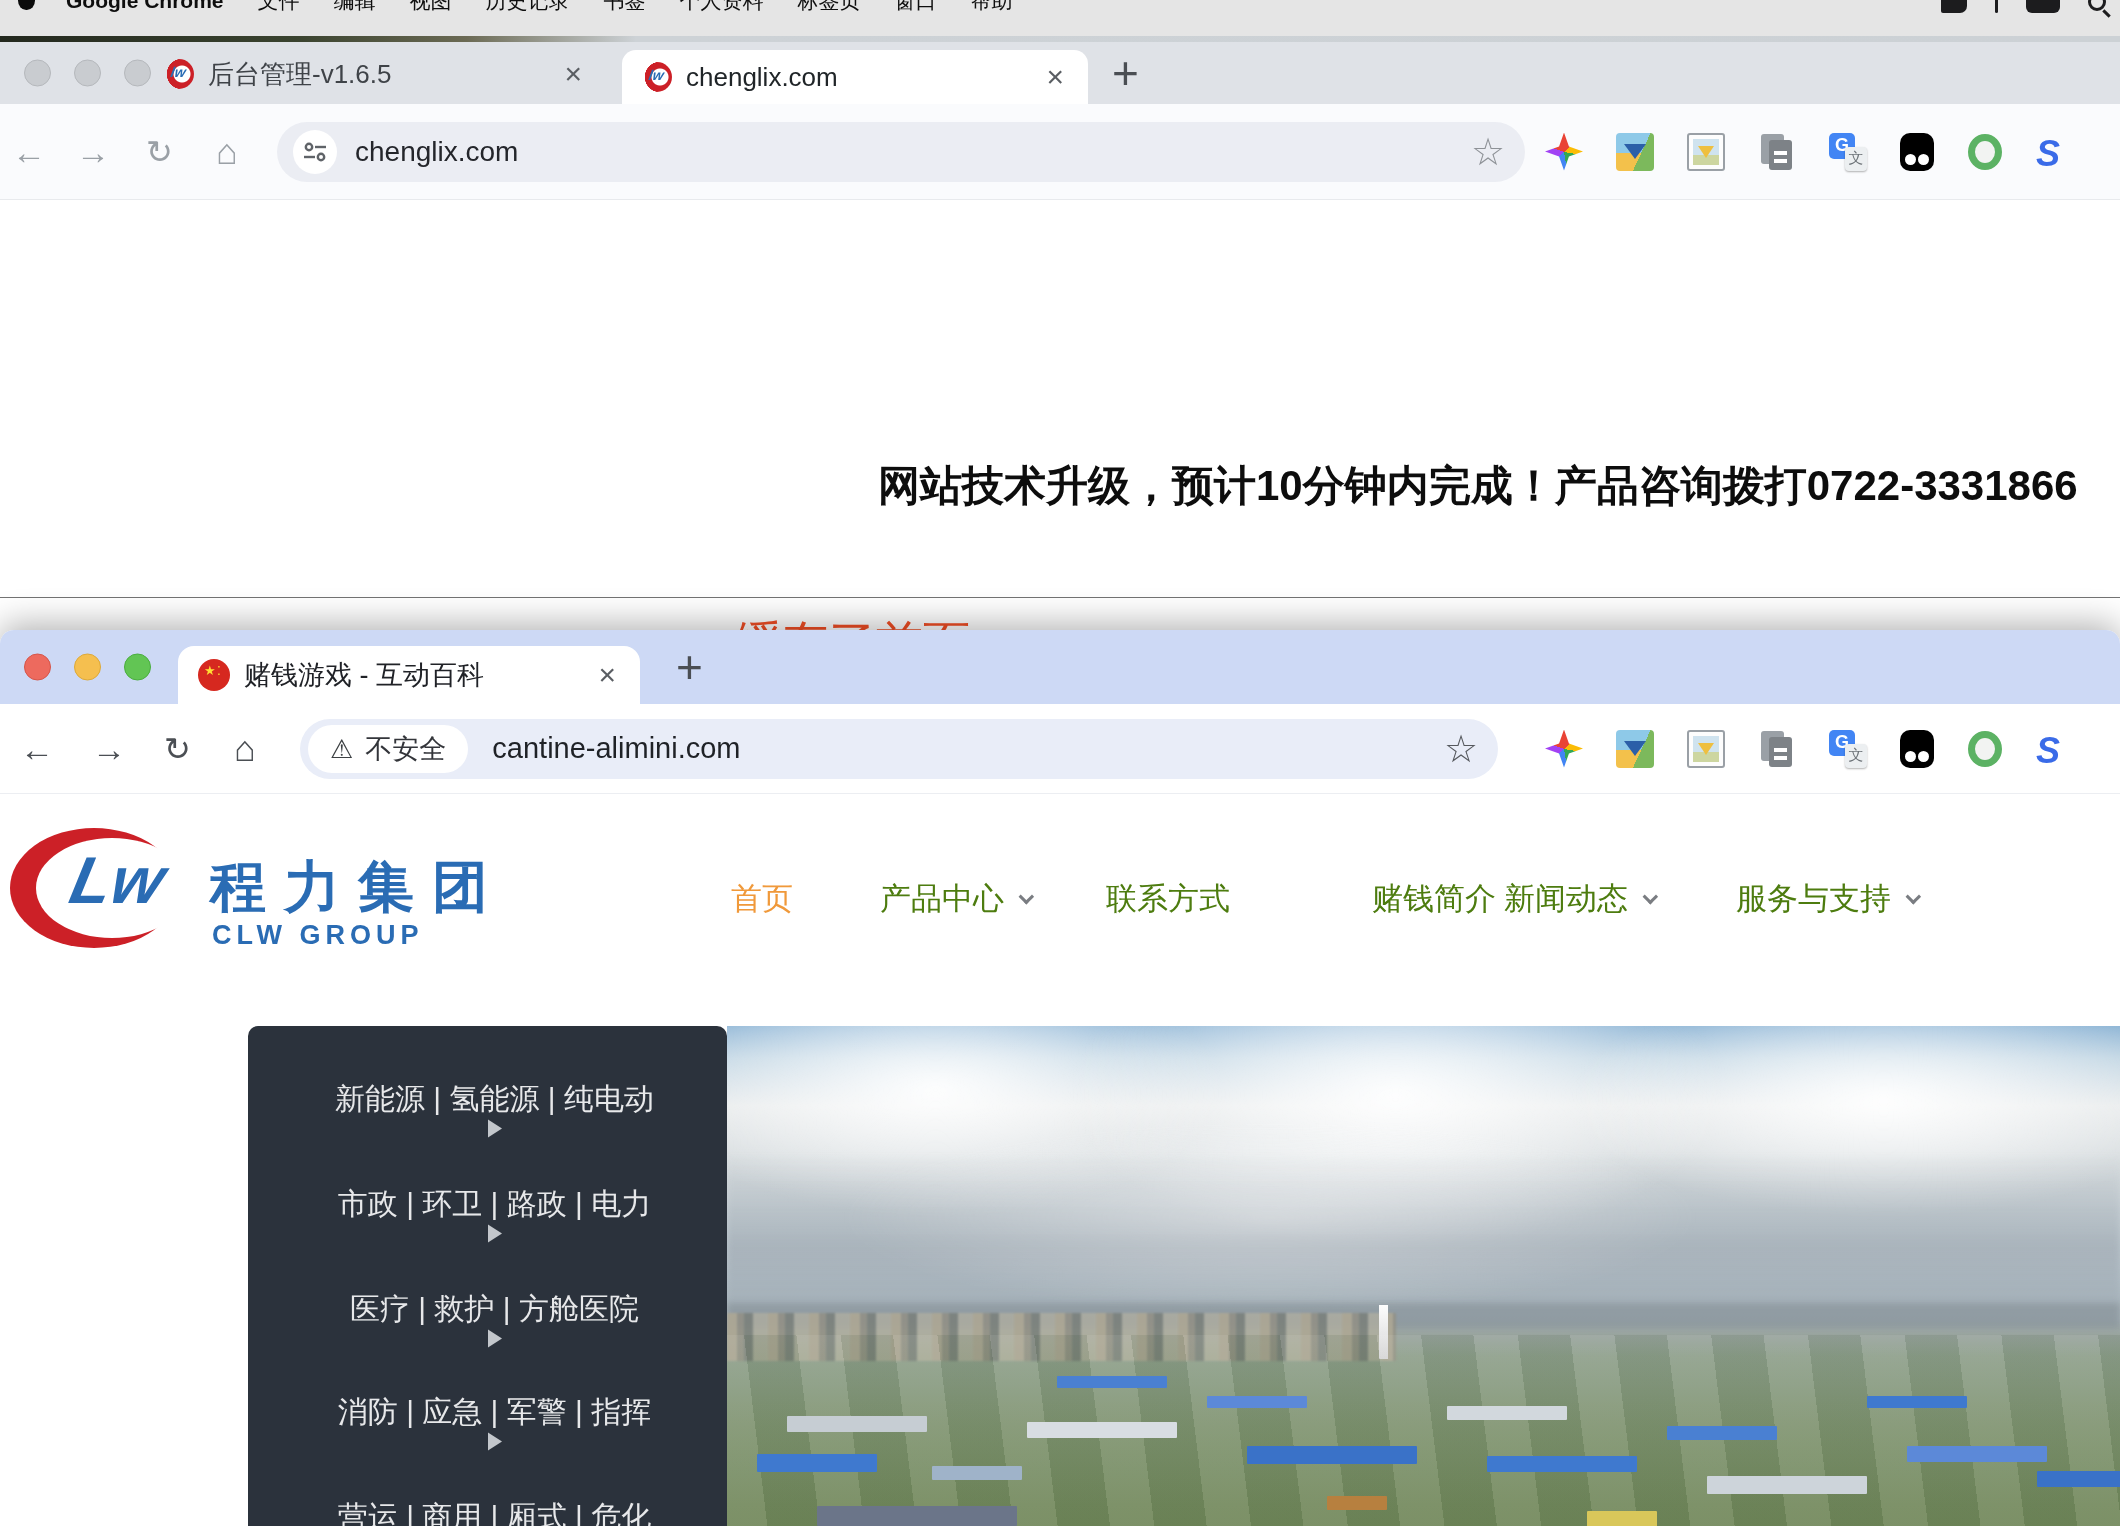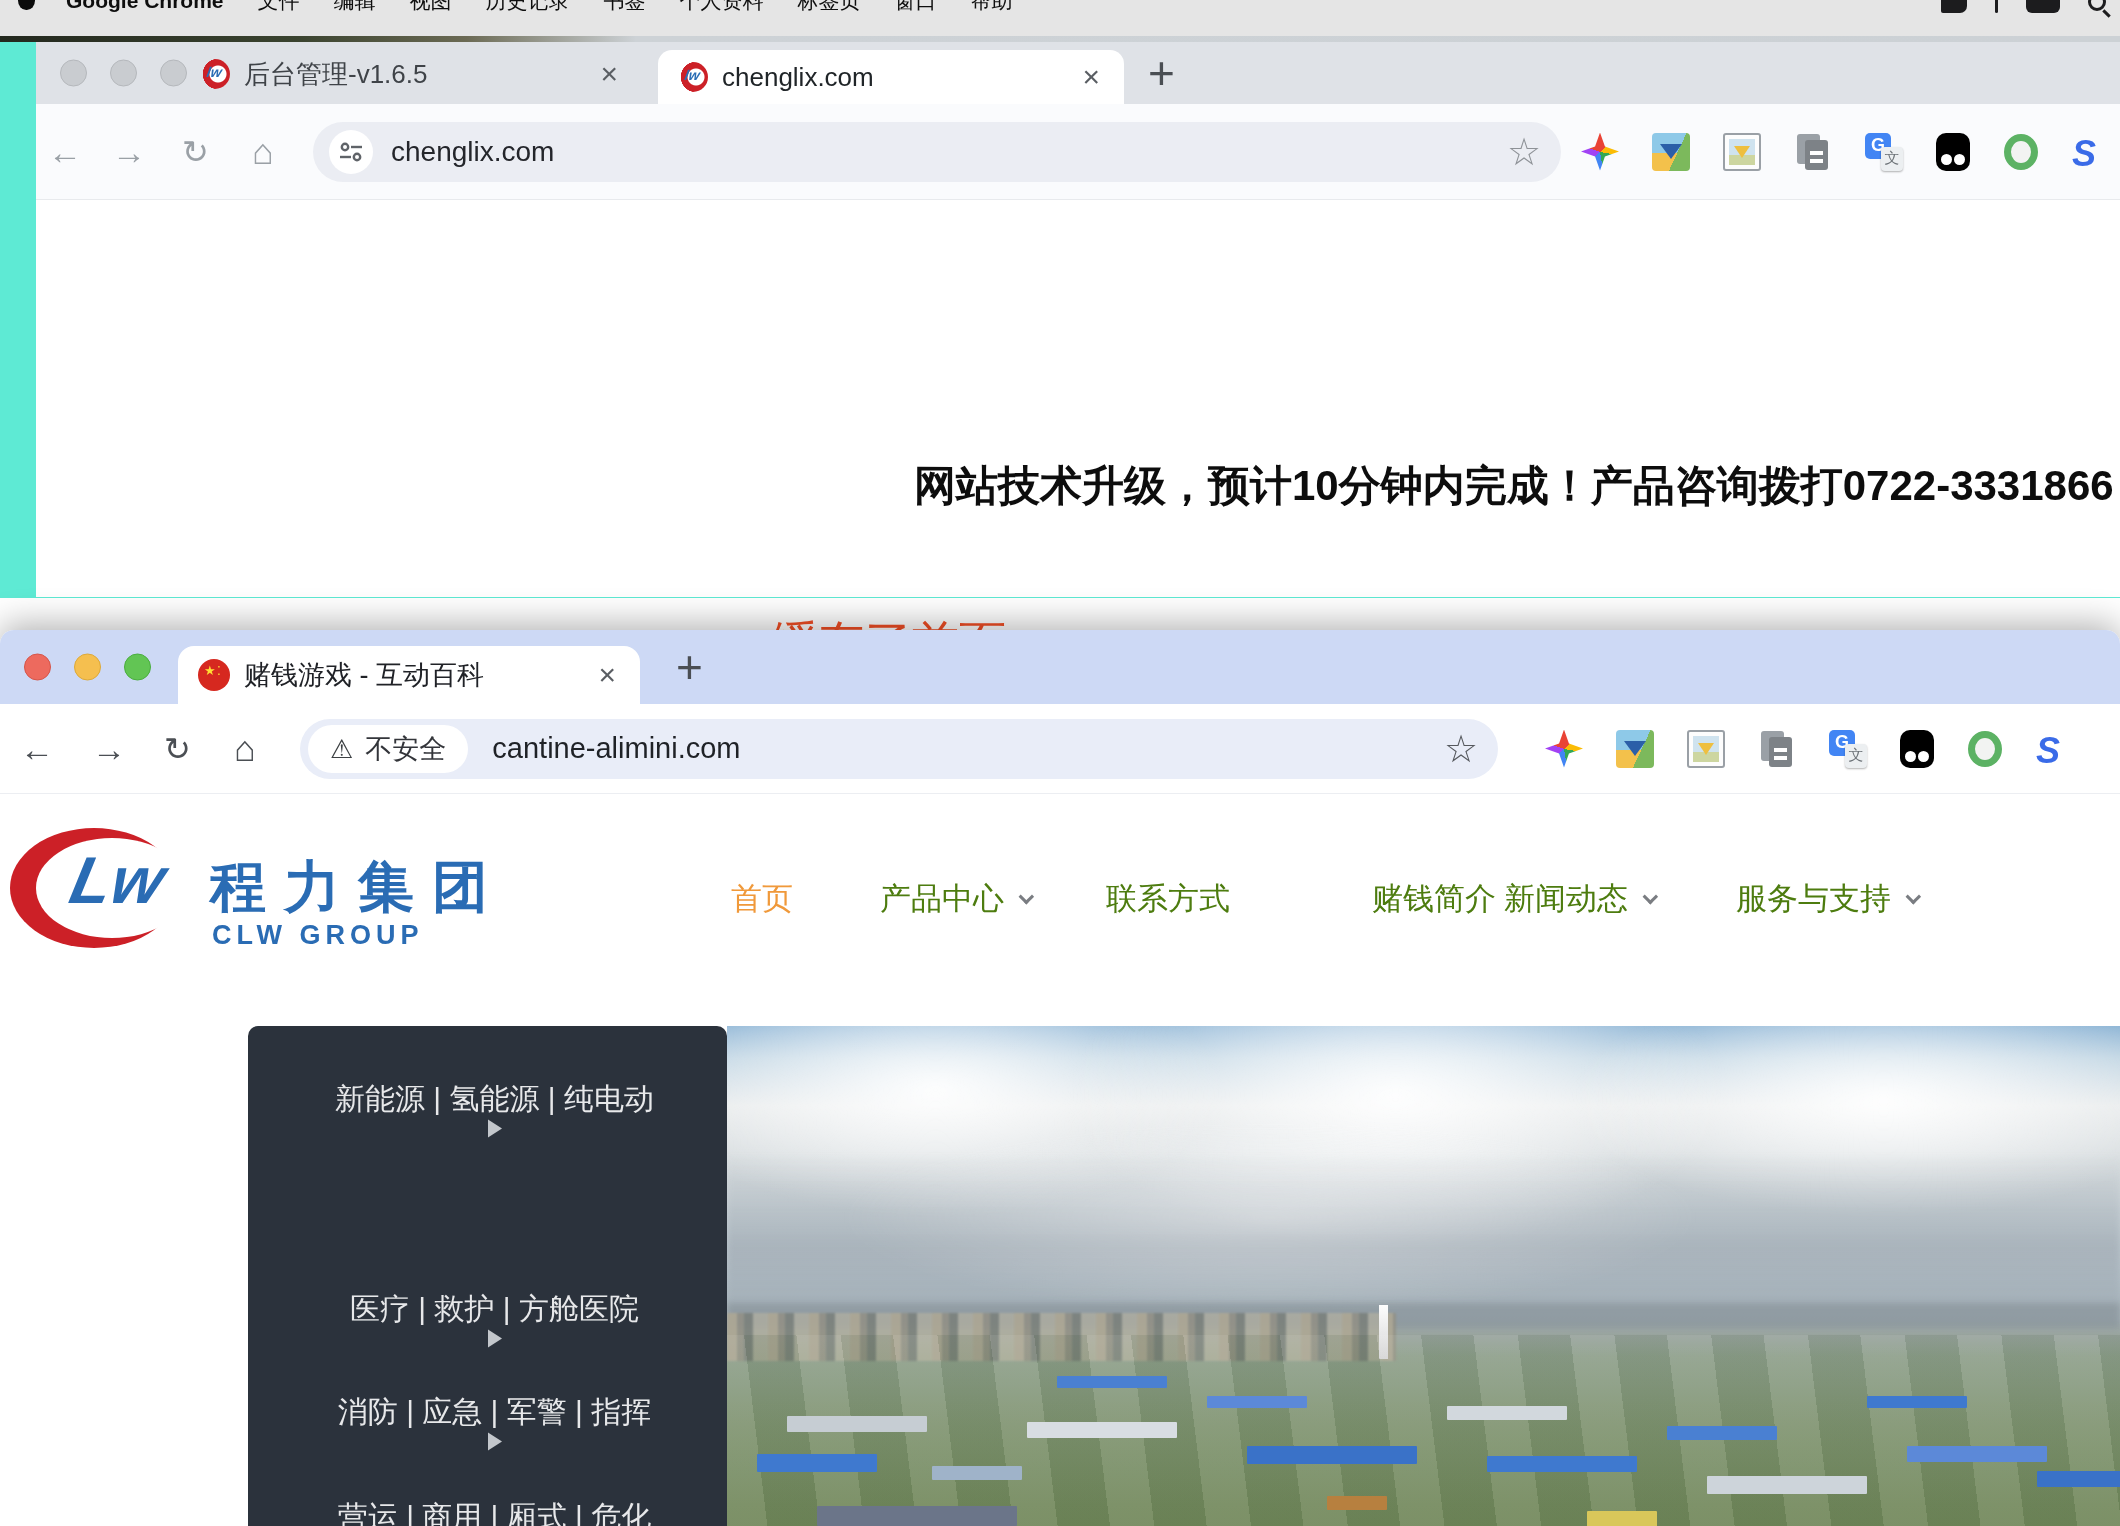--- a/index.html
+++ b/index.html
@@ -98,21 +98,21 @@
             display:flex; align-items:center; justify-content:center; }
 
   
   .chev { display:inline-block; width:11px; height:11px; border-right:3px solid #7a7d82;
           border-bottom:3px solid #7a7d82; transform:rotate(45deg) translateY(-4px);
           margin-left:14px; }
   .tri { width:0; height:0; border-left:14px solid #c3c7cc;
          border-top:9px solid rgba(0,0,0,0); border-bottom:9px solid rgba(0,0,0,0); }
 
   
-  .win1 { position:absolute; left:0; top:42px; width:2120px; height:556px; background:#5eead4;padding-left:36px; }
+  .win1 { position:absolute; left:0; top:42px; width:2120px; height:556px; background:#737373; }
   .w1-strip { position:relative; height:62px; background:#dfe2e7; }
   .tab-inactive { position:absolute; left:150px; top:6px; width:450px; height:52px;
           display:flex; align-items:center; padding:0 14px; font-size:26px; color:#3f4348; }
   .tab-title { flex:1; white-space:nowrap; overflow:hidden; }
   .tab-active1 { position:absolute; left:622px; top:8px; width:466px; height:54px; background:#fff;
           border-radius:14px 14px 0 0; display:flex; align-items:center; padding:0 20px;
           font-size:26px; color:#202528; }
   .w1-bar { position:relative; height:96px; background:#fafbfd; border-bottom:1px solid #e8eaed; }
   .w1-bar .navic { color:#9aa0a6; }
   .pill1 { position:absolute; left:277px; top:50%; transform:translateY(-50%);
@@ -377,20 +377,24 @@
       <span class="fx" style="left:600px;top:470px;width:60px;height:14px;background:#b7803f;"></span>
       <span class="fx" style="left:860px;top:485px;width:70px;height:16px;background:#d9c75a;"></span>
       <span class="fx" style="left:90px;top:480px;width:200px;height:20px;background:#6b7589;"></span>
     </div>
 
     <div class="sidebar">
       <div class="side-item" style="top:82px;">
         <span>新能源 | 氢能源 | 纯电动</span>
         <span class="tri"></span>
       </div>
+      <div class="side-item" style="top:187px;">
+        <span>市政 | 环卫 | 路政 | 电力</span>
+        <span class="tri"></span>
+      </div>
       <div class="side-item" style="top:292px;">
         <span>医疗 | 救护 | 方舱医院</span>
         <span class="tri"></span>
       </div>
       <div class="side-item" style="top:500px;">
         <span>营运 | 商用 | 厢式 | 危化</span>
         <span class="tri"></span>
       </div>
       <div class="side-item" style="top:395px;">
         <span>消防 | 应急 | 军警 | 指挥</span>

